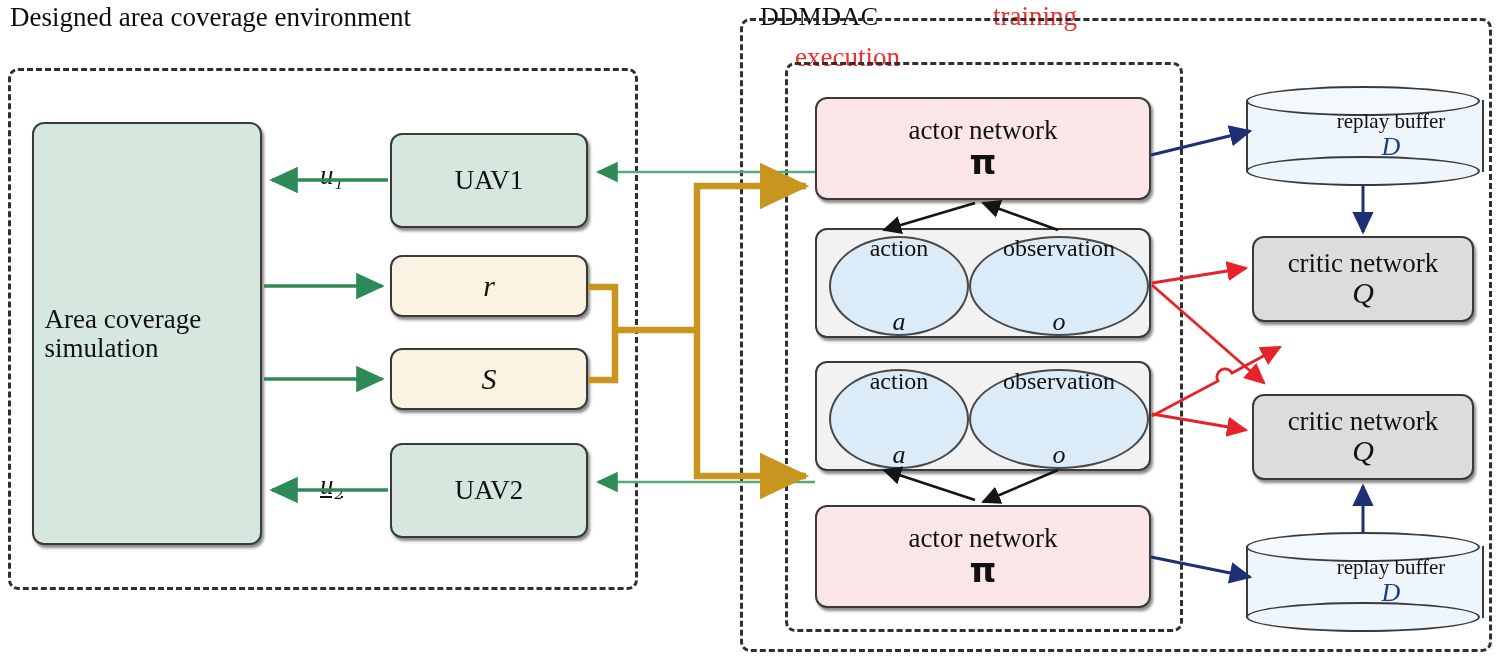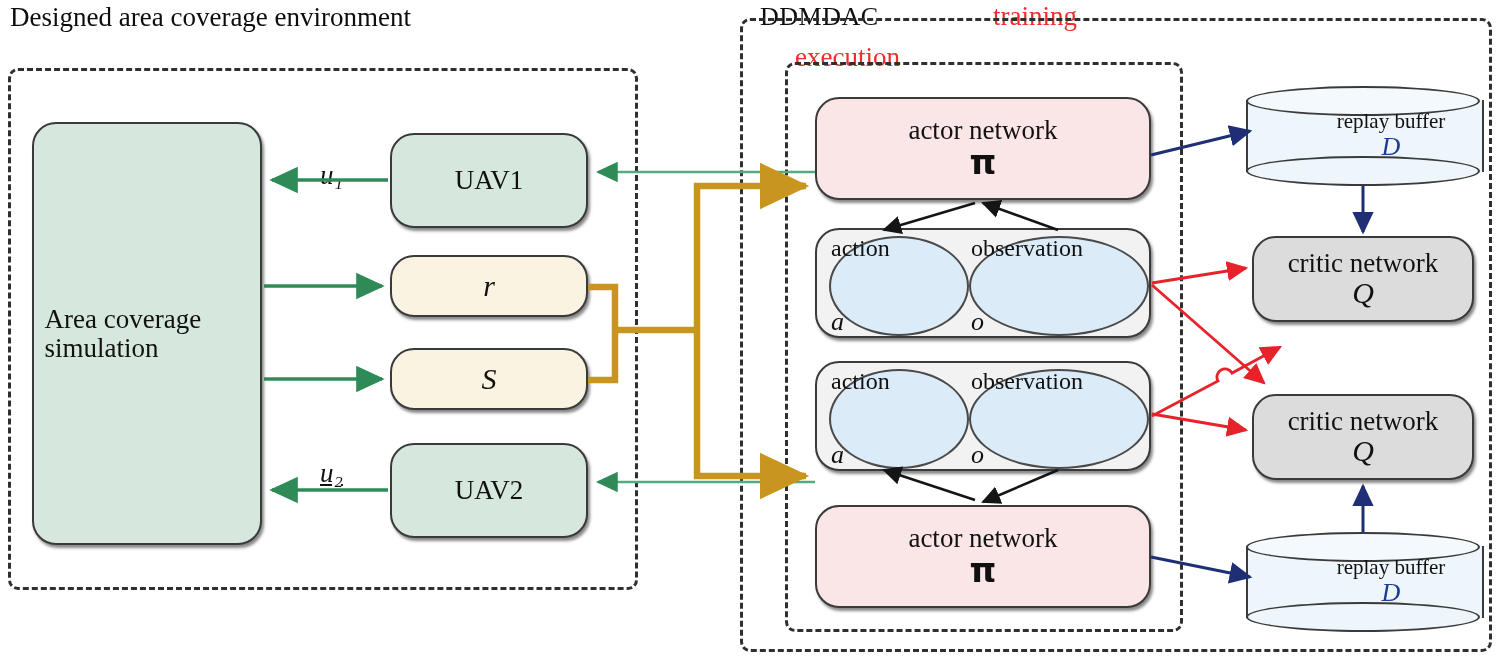--- a/index.html
+++ b/index.html
@@ -14,21 +14,21 @@
   #training-title{left:993px;top:3px;font-size:27px;color:#ef2d2d;}
   #execution-title{left:795px;top:44px;font-size:27px;color:#ef2d2d;}
 
   
   .dashbox{position:absolute;border:3px dashed #2f2f2f;border-radius:10px;box-sizing:border-box;}
   #env-dash{left:8px;top:68px;width:630px;height:522px;}
   #ddmdac-dash{left:740px;top:18px;width:752px;height:634px;}
   #exec-dash{left:785px;top:62px;width:398px;height:570px;border-width:3px;}
 
   
-  .node{position:absolute;box-sizing:border-box;border:2px solid #3a3a3a;border-radius:24px;
+  .node{position:absolute;box-sizing:border-box;border:2px solid #3a3a3a;border-radius:12px;
         box-shadow:2px 3px 3px rgba(40,40,40,.55);}
   .node .t1{font-size:27px;line-height:1.05;}
   .node .t2{font-size:30px;line-height:1.05;font-style:italic;}
   .node .pi{font-size:34px;line-height:1.05;font-weight:bold;font-family:"DejaVu Sans", sans-serif;}
   .nodeinner{position:absolute;left:0;top:0;right:0;bottom:0;
              display:flex;flex-direction:column;align-items:center;justify-content:center;}
 
   #sim-box   {left:32px; top:122px; width:230px;height:423px;background:#d6e8dd;padding-left:8px;}
   #uav1-box  {left:390px;top:133px; width:198px;height:95px; background:#d6e8dd;}
   #uav2-box  {left:390px;top:443px; width:198px;height:95px; background:#d6e8dd;}
@@ -39,21 +39,21 @@
   #actor2-box{left:815px;top:505px; width:336px;height:103px;background:#fae6e6;}
 
   #ao1-box   {left:815px;top:228px; width:336px;height:110px;background:#f2f2f2;}
   #ao2-box   {left:815px;top:361px; width:336px;height:110px;background:#f2f2f2;}
 
   #critic1-box{left:1252px;top:236px;width:222px;height:86px;background:#dcdcdc;}
   #critic2-box{left:1252px;top:394px;width:222px;height:86px;background:#dcdcdc;}
 
   
   .ell{position:absolute;border:2px solid #4a4a4a;border-radius:50%;background:#dcebf8;
-       display:flex;flex-direction:column;align-items:flex-start;justify-content:center;gap:47px;}
+       display:flex;flex-direction:column;align-items:center;justify-content:center;gap:47px;}
   .ell .e1{font-size:24px;line-height:1.05;}
   .ell .e2{font-size:26px;line-height:1.05;font-style:italic;}
 
   
   .cyl{position:absolute;}
   .cyl .body{position:absolute;left:0;top:14px;width:100%;height:calc(100% - 28px);
              background:#eef5fb;border-left:2px solid #3a3a3a;border-right:2px solid #3a3a3a;}
   .cyl .top{position:absolute;left:0;top:0;width:100%;height:30px;border-radius:50%;
             background:#f4f9fd;border:2px solid #3a3a3a;box-sizing:border-box;}
   .cyl .bot{position:absolute;left:0;bottom:0;width:100%;height:30px;border-radius:50%;
@@ -61,21 +61,21 @@
   .cyl .txt{position:absolute;left:0;top:0;width:100%;height:100%;
             display:flex;flex-direction:column;align-items:center;justify-content:center;z-index:3;margin-left:28px;}
   .cyl .c1{font-size:21px;line-height:1.1;}
   .cyl .c2{font-size:26px;line-height:1.1;font-style:italic;color:#1b3d8f;}
   #buf1{left:1246px;top:86px;width:234px;height:100px;}
   #buf2{left:1246px;top:532px;width:234px;height:100px;}
 
   
   .elabel{position:absolute;font-size:27px;font-style:italic;white-space:nowrap;}
   #u1-label{left:320px;top:160px;}
-  #u2-label{left:320px;top:458px;text-decoration:underline;}
+  #u2-label{left:320px;top:470px;text-decoration:underline;}
 
   svg.overlay{position:absolute;left:0;top:0;width:1500px;height:659px;pointer-events:none;}
 </style>
 </head>
 <body>
 
 <div id="stage">
 
   <div class="label" id="env-title">Designed area coverage environment</div>
   <div class="label" id="ddmdac-title">DDMDAC</div>

